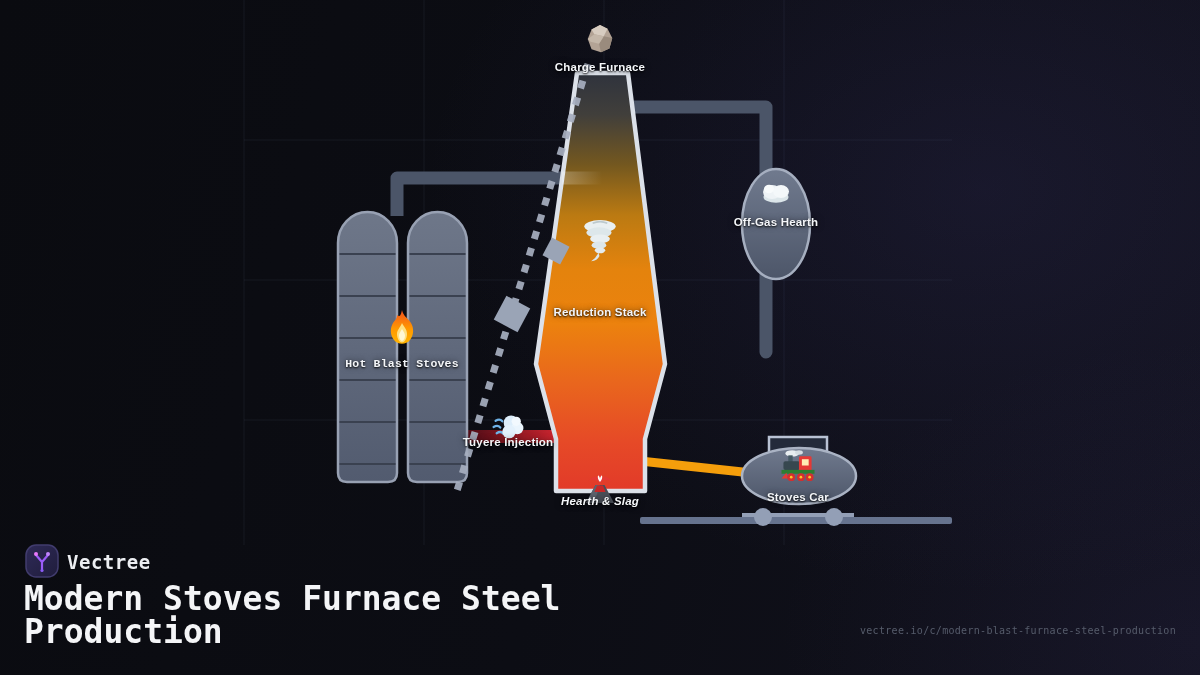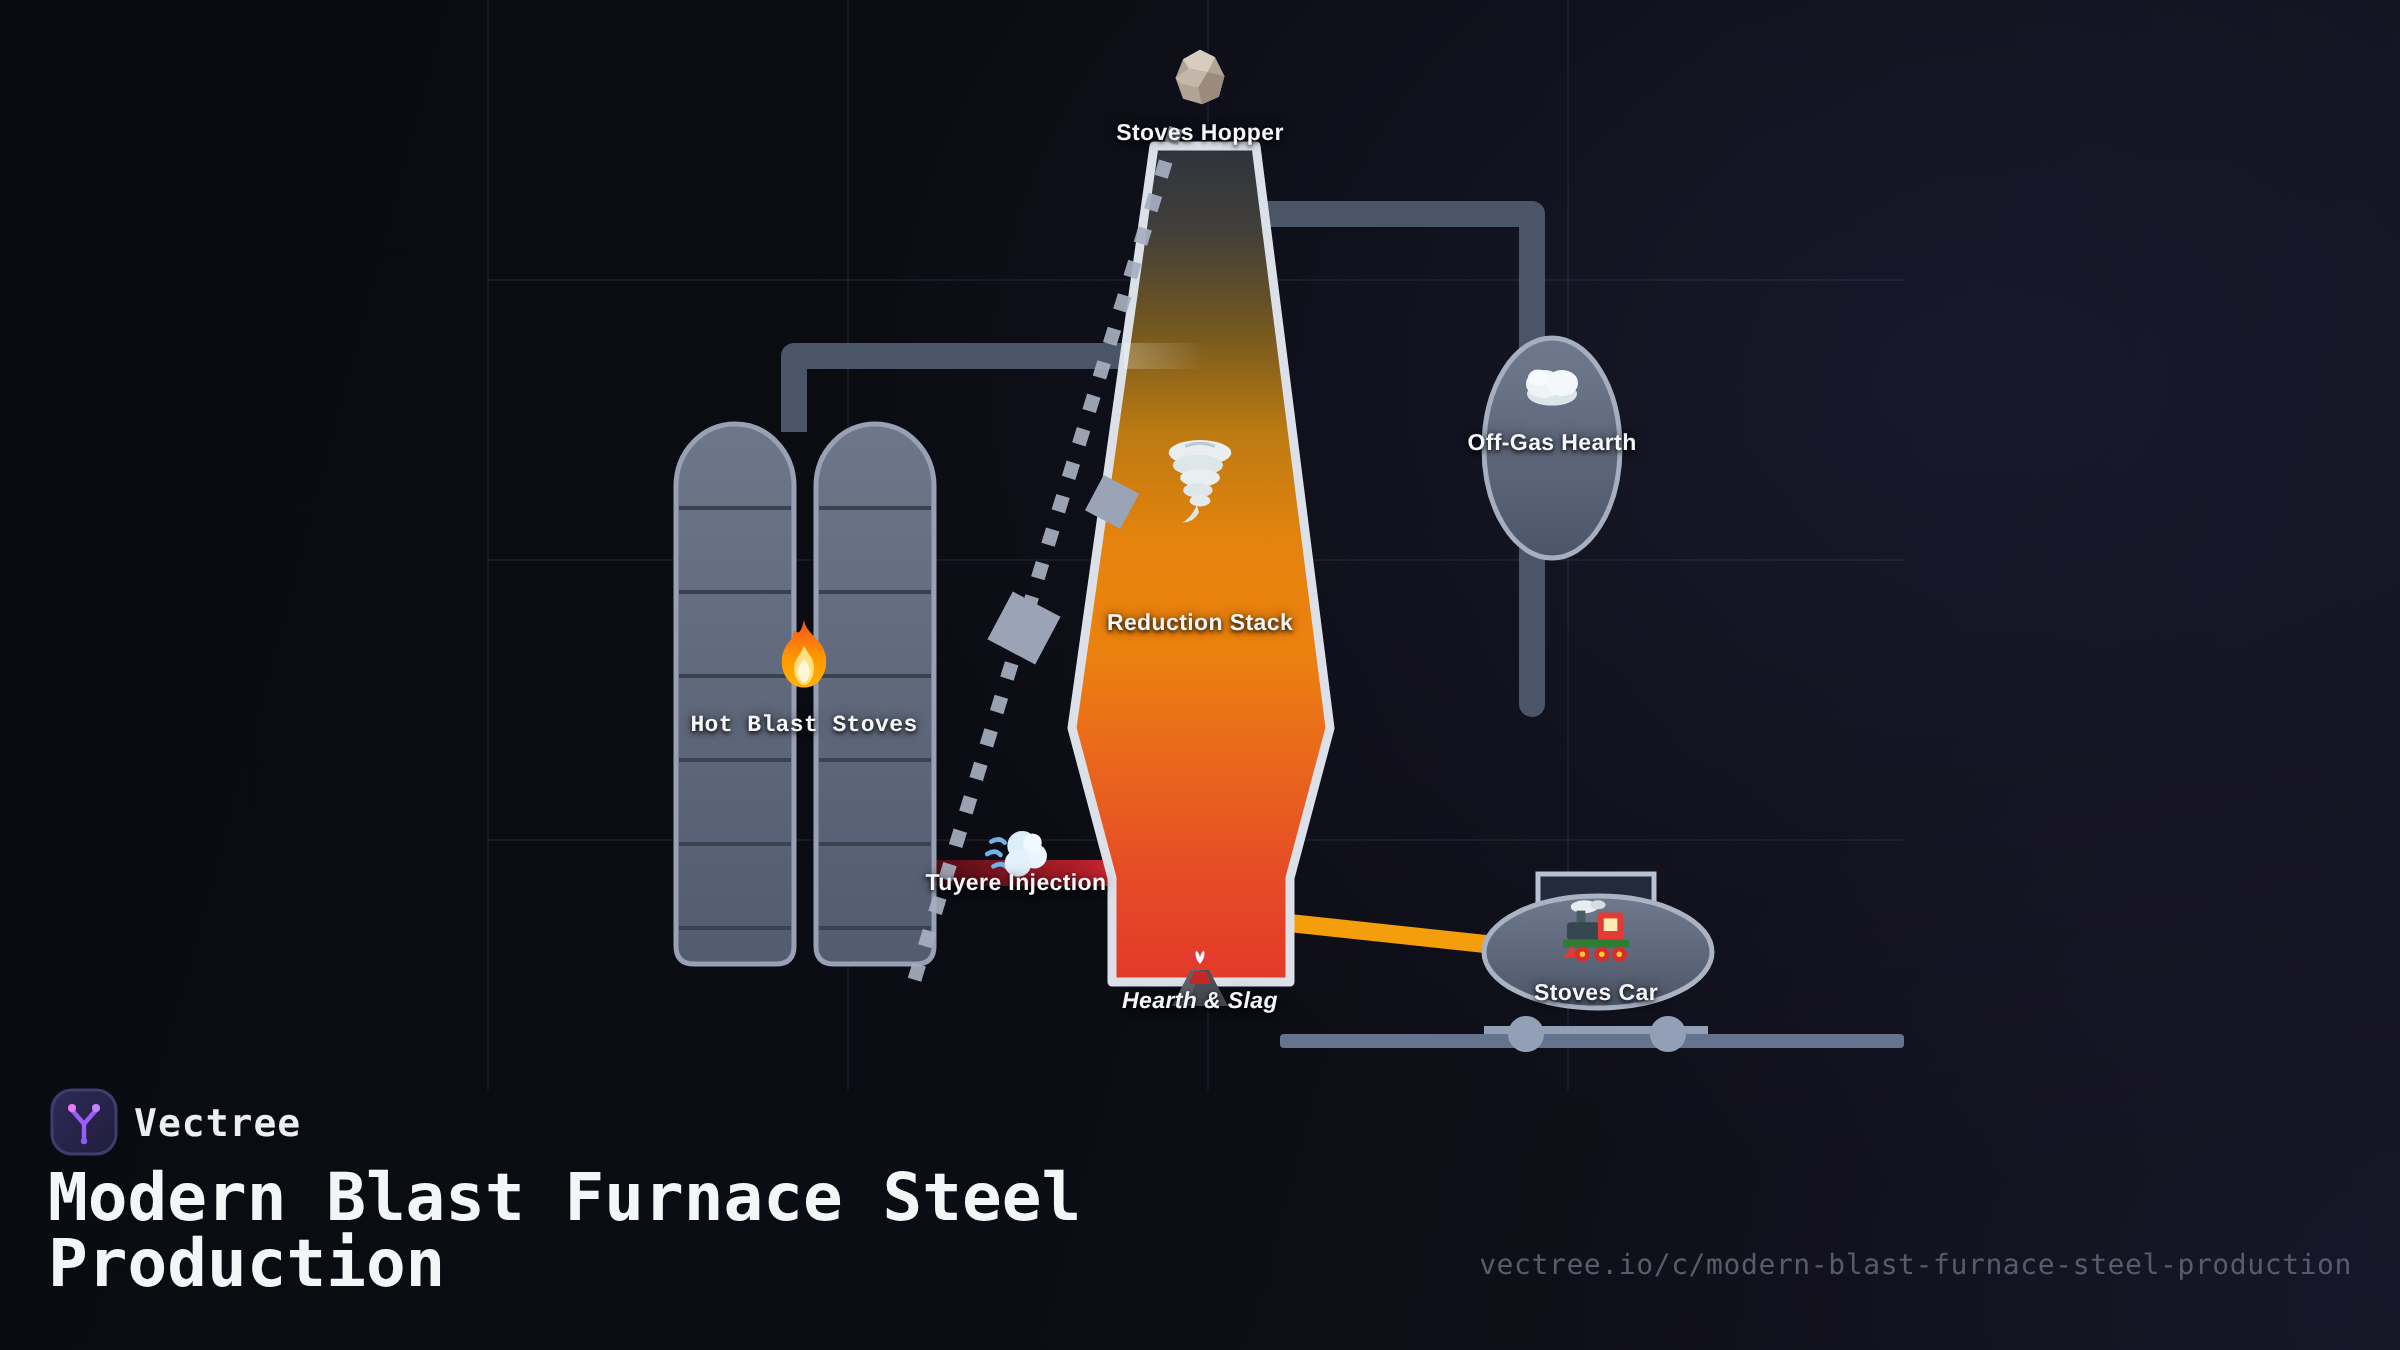--- a/index.html
+++ b/index.html
@@ -26,21 +26,21 @@
     font-weight:bold;font-size:19px;letter-spacing:.5px;color:#eceef2;
   }
   .title{
     position:absolute;left:24px;top:582px;width:600px;
     font-family:"DejaVu Sans Mono","Liberation Mono",monospace;
     font-weight:bold;font-size:33px;line-height:33px;color:#f4f5f7;
   }
   .url{
     position:absolute;right:24px;top:625px;
     font-family:"DejaVu Sans Mono","Liberation Mono",monospace;
-    font-size:14px;letter-spacing:.3px;color:#565c6b;
+    font-size:10px;letter-spacing:.3px;color:#565c6b;
   }
 </style>
 </head>
 <body>
 
 <div class="stage">
 
   <svg class="diagram-svg" width="1200" height="675" viewBox="0 0 1200 675">
     <defs>
       <linearGradient id="furnG" x1="0" y1="73" x2="0" y2="491" gradientUnits="userSpaceOnUse">
@@ -134,21 +134,21 @@
 
   <div class="node" style="left:600px;top:39px;">
     <span class="icon">
       <svg width="34" height="32" viewBox="0 0 36 34">
         <path d="M18 2 L26 6 L31 16 L28 27 L19 31 L9 28 L5 17 L9 7 Z" fill="#b3a395"></path>
         <path d="M18 2 L26 6 L22 14 L12 12 L9 7 Z" fill="#d7ccc0"></path>
         <path d="M22 14 L31 16 L28 27 L19 31 L17 22 Z" fill="#9a8b7d"></path>
         <path d="M12 12 L22 14 L17 22 L8 20 L5 17 Z" fill="#c4b7a9"></path>
       </svg>
     </span>
-    <div class="nlabel" style="top:28px;">Stoves Hopper</div>
+    <div class="nlabel" style="top:28px;">Charge Furnace</div>
   </div>
 
   <div class="node" style="left:600px;top:242px;">
     <span class="icon">
       <svg width="38" height="46" viewBox="0 0 36 44">
         <ellipse cx="18" cy="7" rx="15" ry="6" fill="#e9eff1"></ellipse>
         <path d="M11 4 Q18 1 25 4" stroke="#bcc9ce" stroke-width="1.5" fill="none"></path>
         <ellipse cx="17" cy="13" rx="12" ry="5" fill="#dde7ea"></ellipse>
         <ellipse cx="18" cy="19" rx="9.5" ry="4.2" fill="#e9eff1"></ellipse>
         <ellipse cx="17" cy="25" rx="7" ry="3.5" fill="#dde7ea"></ellipse>
@@ -251,16 +251,16 @@
       </defs>
       <rect x="1" y="1" width="32" height="32" rx="10" fill="url(#lgG)" stroke="#413c6e" stroke-width="1.5"></rect>
       <path d="M17 26 L17 18 M17 18 L11 11 M17 18 L23 11" stroke="#9b5cf7" stroke-width="2.2" fill="none" stroke-linecap="round"></path>
       <circle cx="11" cy="10" r="2" fill="#e879f9"></circle>
       <circle cx="23" cy="10" r="2" fill="#c084fc"></circle>
       <circle cx="17" cy="26.5" r="1.6" fill="#8b5cf6"></circle>
     </svg>
   </span>
 
   <div class="brand">Vectree</div>
-  <div class="title">Modern Blast Furnace Steel Production</div>
+  <div class="title">Modern Stoves Furnace Steel Production</div>
   <div class="url">vectree.io/c/modern-blast-furnace-steel-production</div>
 
 </div>
 
 </body></html>

